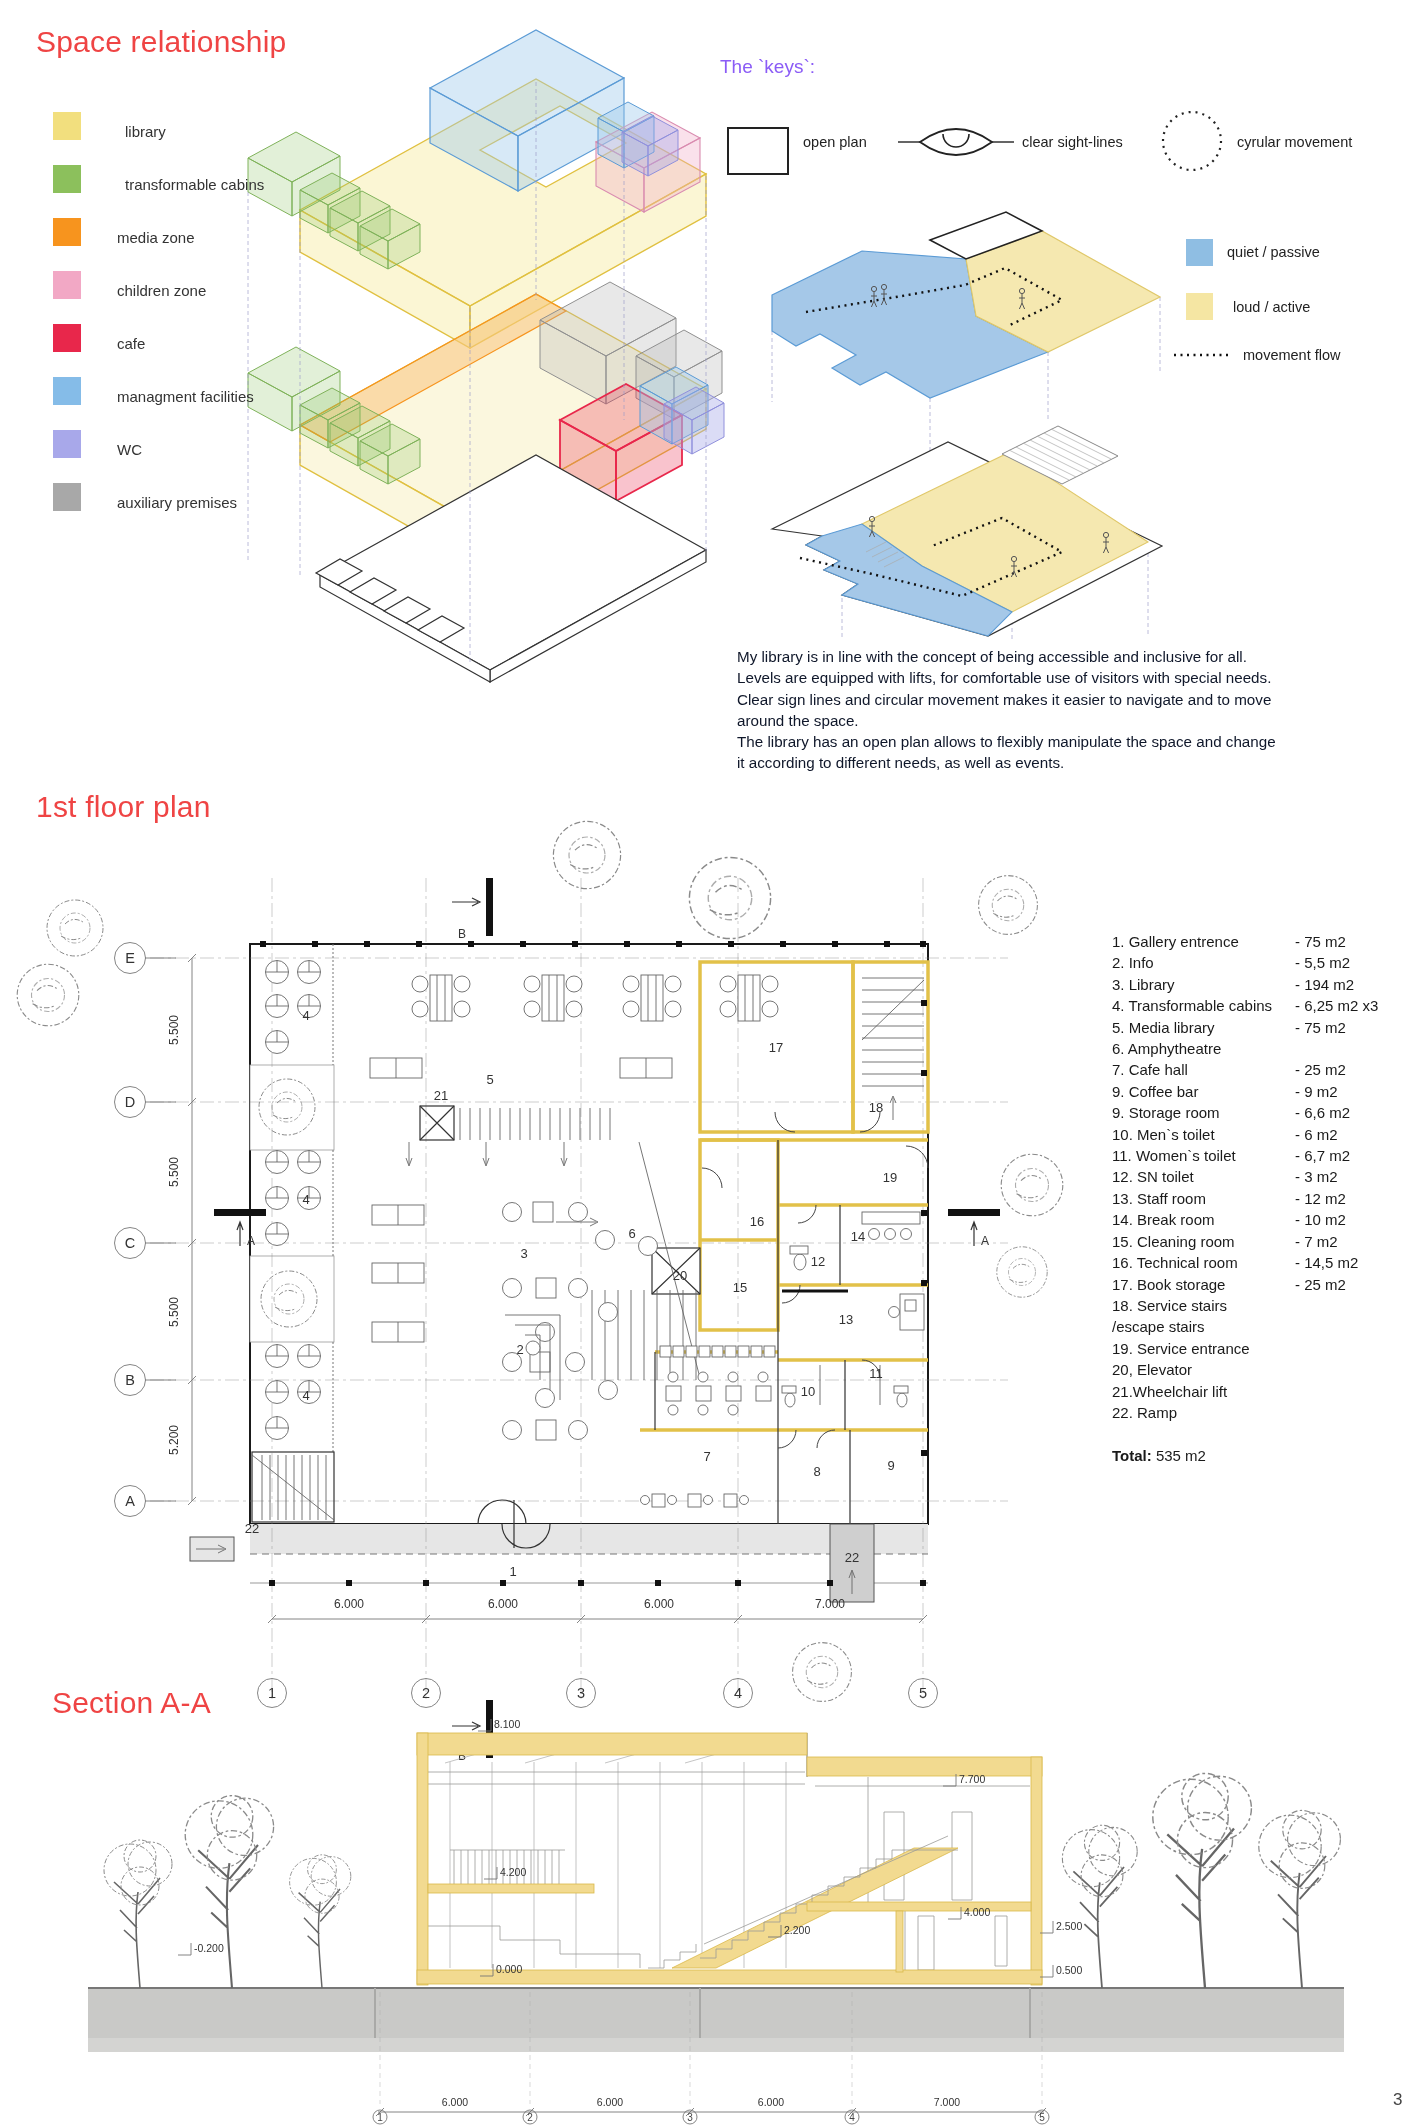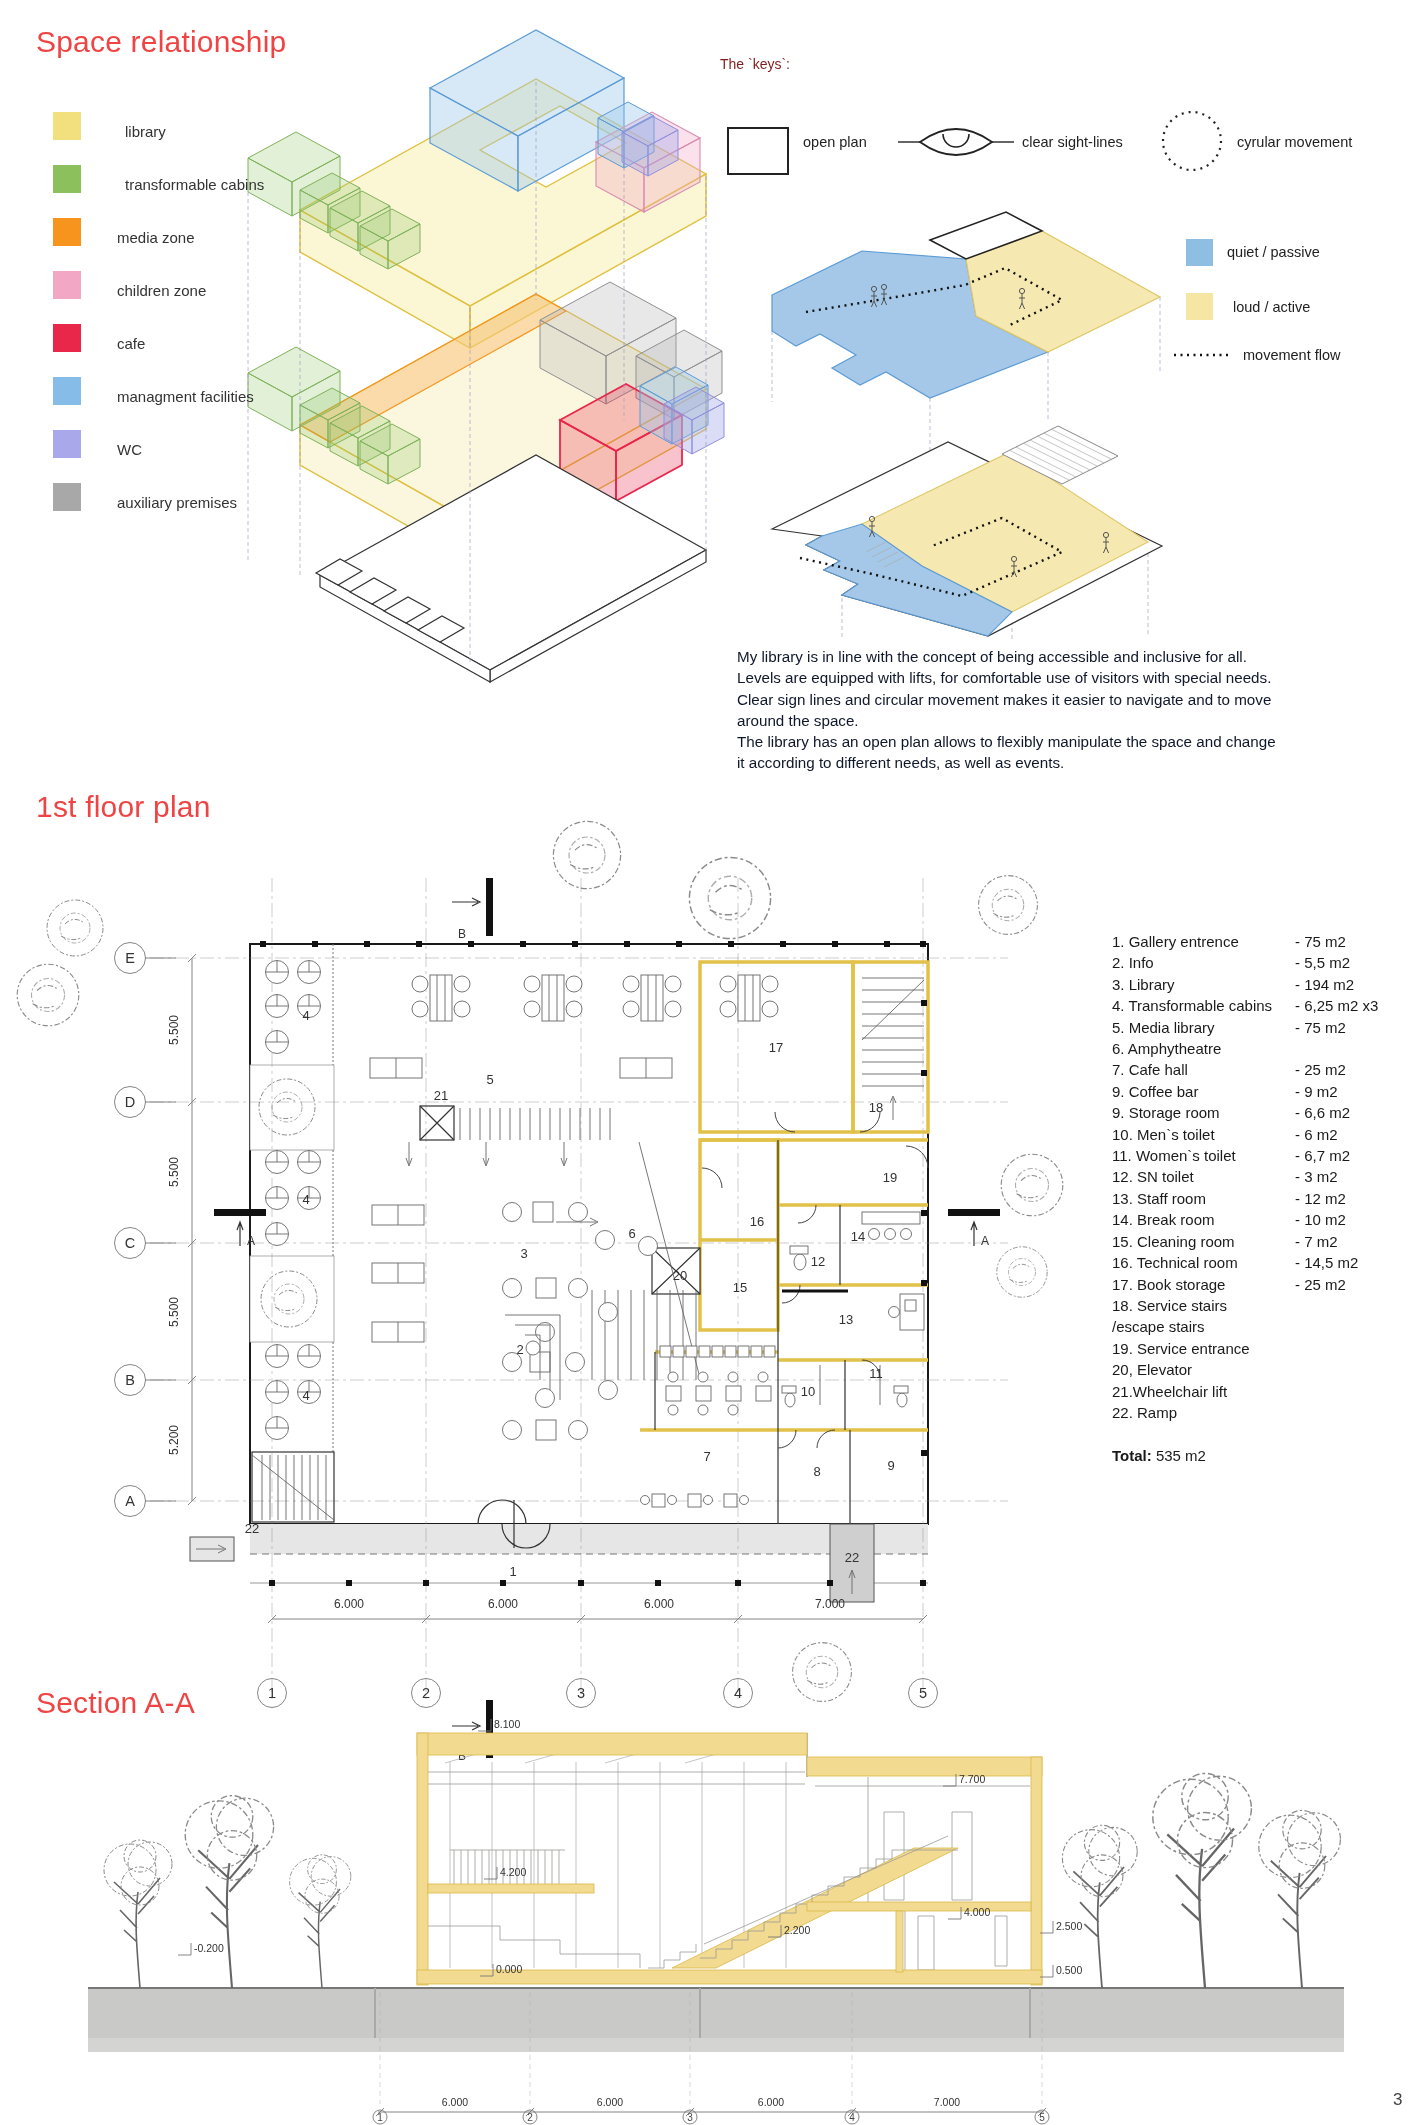--- a/index.html
+++ b/index.html
@@ -1,19 +1,19 @@
 <!DOCTYPE html>
 <html><head>
 <meta charset="utf-8">
 <style>
   html,body{margin:0;padding:0;background:#fff}
   body{width:1416px;height:2125px;position:relative;font-family:"Liberation Sans",sans-serif;color:#1a1a1a;overflow:hidden}
   .abs{position:absolute}
   .ttl{font-size:30px;color:#ef4444;letter-spacing:.2px}
-  .kttl{font-size:14px;color:#7f1d1d}
+  .kttl{font-size:19px;color:#8b5cf6}
   .leg-item{display:flex;align-items:flex-end;margin-bottom:25px}
   .sw{width:28px;height:28px;margin-right:36px;flex:0 0 28px}
   .leg-lab{font-size:15px;color:#333}
   .klab{font-size:14.5px;color:#222}
   .para div{font-size:15.2px;line-height:21.3px;color:#0f172a}
   .rlist{font-size:15px;line-height:21.4px;color:#1a1a1a}
   .lr{display:flex}
   .ln{width:183px}
   .la{width:110px}
   .tot b{font-weight:bold}
@@ -719,15 +719,15 @@
       <span class="ln">21.Wheelchair lift</span>
       <span class="la"></span>
     </div>
   <div class="lr">
       <span class="ln">22. Ramp</span>
       <span class="la"></span>
     </div>
   <div class="tot" style="margin-top:22px"><b>Total:</b> <span>535 m2</span></div>
 </div>
 
-<div class="abs ttl" style="left:36px;top:1686px">Section A-A</div>
+<div class="abs ttl" style="left:52px;top:1686px">Section A-A</div>
 
 <div class="abs pg" style="left:1393px;top:2090px">3</div>
 
 </body></html>

